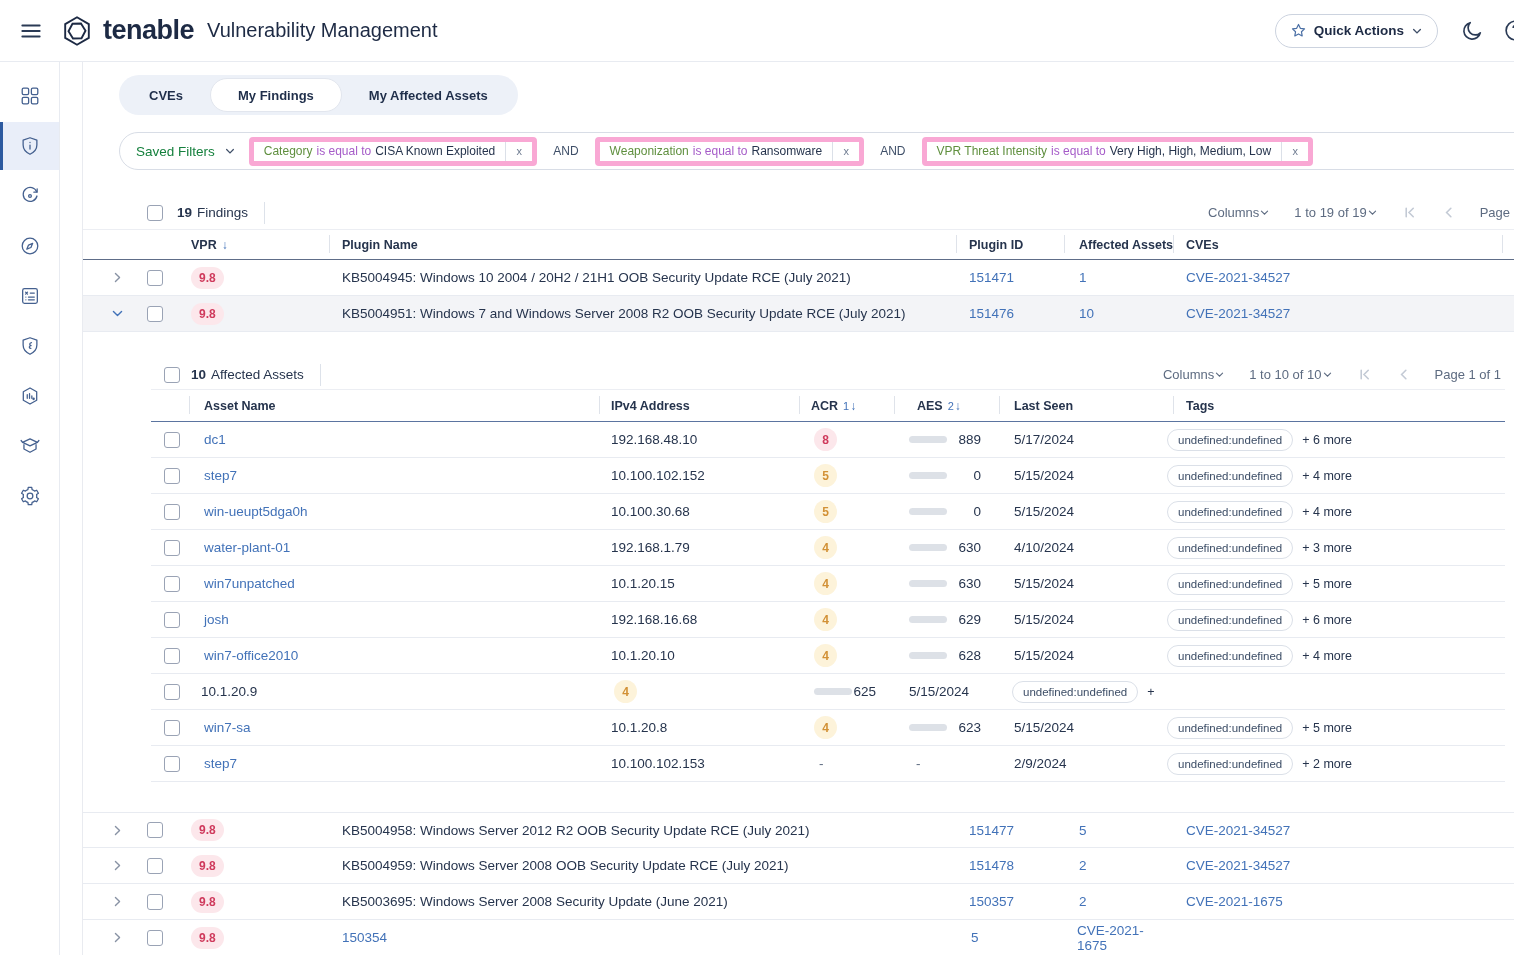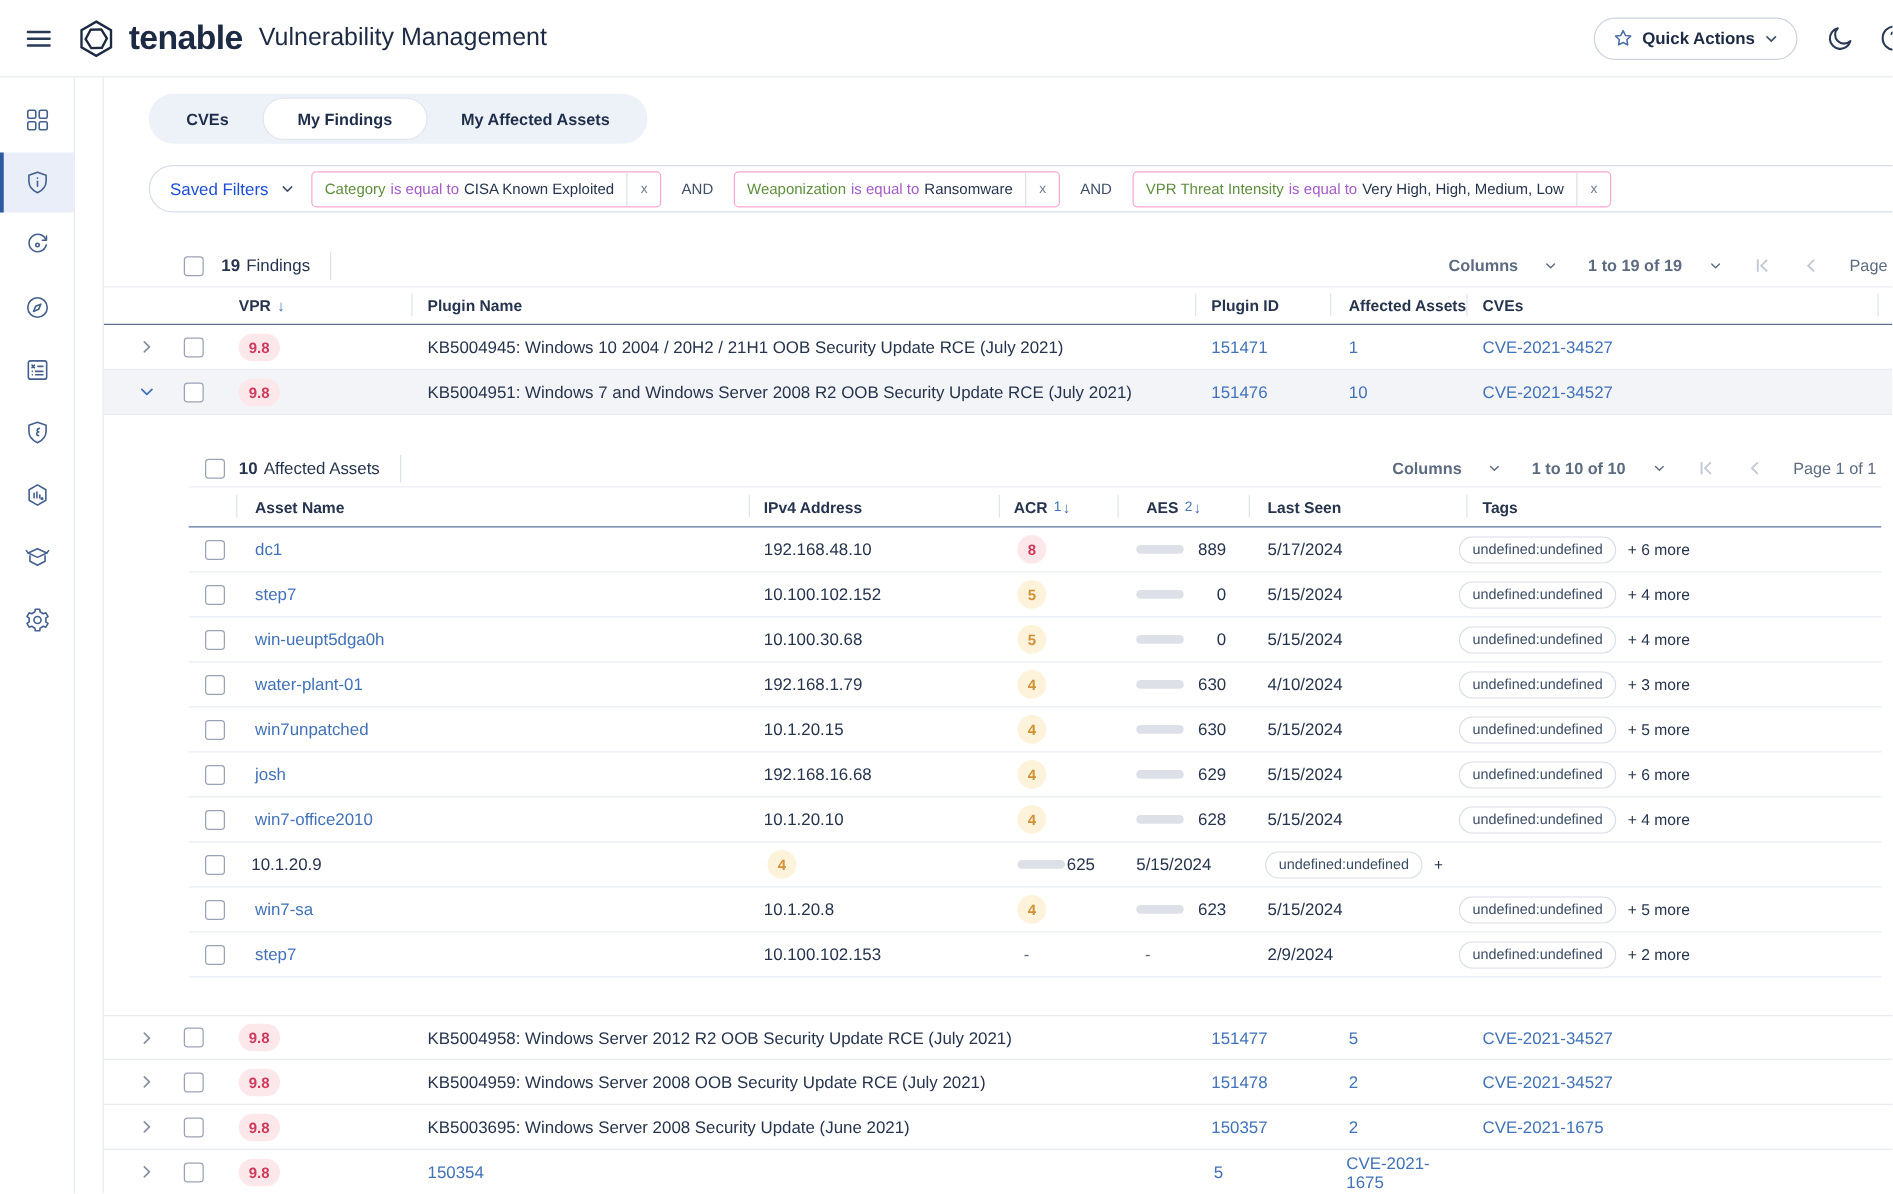--- a/index.html
+++ b/index.html
@@ -35,41 +35,41 @@
   .tabs-row { margin:13px 0 0 36px; }
   .tabs { display:inline-flex; align-items:center; background:#edf1f8; border-radius:20px; padding:3px; height:40px; }
   .tab { padding:0 27px; height:34px; display:flex; align-items:center; font-size:13px;
     font-weight:700; color:#1f2e4a; border-radius:17px; cursor:pointer; white-space:nowrap; }
   .tab.active { background:#fff; border:1px solid #e2e6ee; }
 
   
   .filterbar { margin:17px -30px 0 36px; height:38px; border:1px solid #d8dde6;
     border-radius:19px; display:flex; align-items:center; padding-left:16px; gap:13px; }
   .saved { display:flex; align-items:center; gap:9px; font-size:13.5px; font-weight:500;
-    color:#1d4ed8; cursor:pointer; white-space:nowrap; }
-  .chip { display:flex; align-items:center; height:29px; border:1px solid #f9a8d4;
+    color:#15803d; cursor:pointer; white-space:nowrap; }
+  .chip { display:flex; align-items:center; height:29px; border:5px solid #f9a8d4;
     border-radius:4px; background:#fff; font-size:12px; white-space:nowrap; }
   .chip-body { padding:0 10px; display:flex; gap:4px; }
   .chip-field { color:#5f8f3e; } .chip-op { color:#a55bc8; } .chip-val { color:#26344d; }
   .chip-x { width:27px; height:100%; border-left:1px solid #dbe0e8; display:flex;
     align-items:center; justify-content:center; color:#6f7c91; font-size:11px; cursor:pointer; }
   .chip-x::after { content:"x"; }
   .and { font-size:12px; color:#3f4f68; margin:0 3px; }
 
   
   .toolbar { display:flex; align-items:center; font-size:13.5px; }
   .main-toolbar { margin-top:26px; height:34px; padding-left:64px; border-bottom:1px solid #eceef3; }
   .cb { width:16px; height:16px; border:1.5px solid #9aa3b5; border-radius:3px; background:#fff;
     flex-shrink:0; cursor:pointer; }
   .count-num { font-weight:700; margin-left:14px; }
   .count-label { margin-left:5px; }
   .vdiv { width:1px; height:22px; background:#dde2ea; margin-left:16px; }
   .tb-right { margin-left:auto; display:flex; align-items:center; gap:24px; padding-right:4px;
     font-size:13px; color:#5d6b81; white-space:nowrap; }
-  .tb-item { display:flex; align-items:center; gap:21px; cursor:pointer;font-weight:bold; }
+  .tb-item { display:flex; align-items:center; gap:0; cursor:pointer; }
   .pag { display:flex; cursor:default; }
 
   
   .grid-main { display:grid; grid-template-columns:58px 34px 154px 627px 108px 109px 329px 1fr; }
   .t-head { height:30px; align-items:center; border-bottom:1px solid #5e6d88;
     font-size:12.5px; font-weight:700; color:#26344d; }
   .th { position:relative; height:100%; display:flex; align-items:center; gap:5px; padding-left:13px; }
   .th.div::before { content:""; position:absolute; left:0; top:5px; height:18px; width:1px; background:#dfe3ea; }
   .th-vpr { padding-left:16px; }
   .sort-arrow { color:#4272b8; font-size:12px; font-weight:400; }

